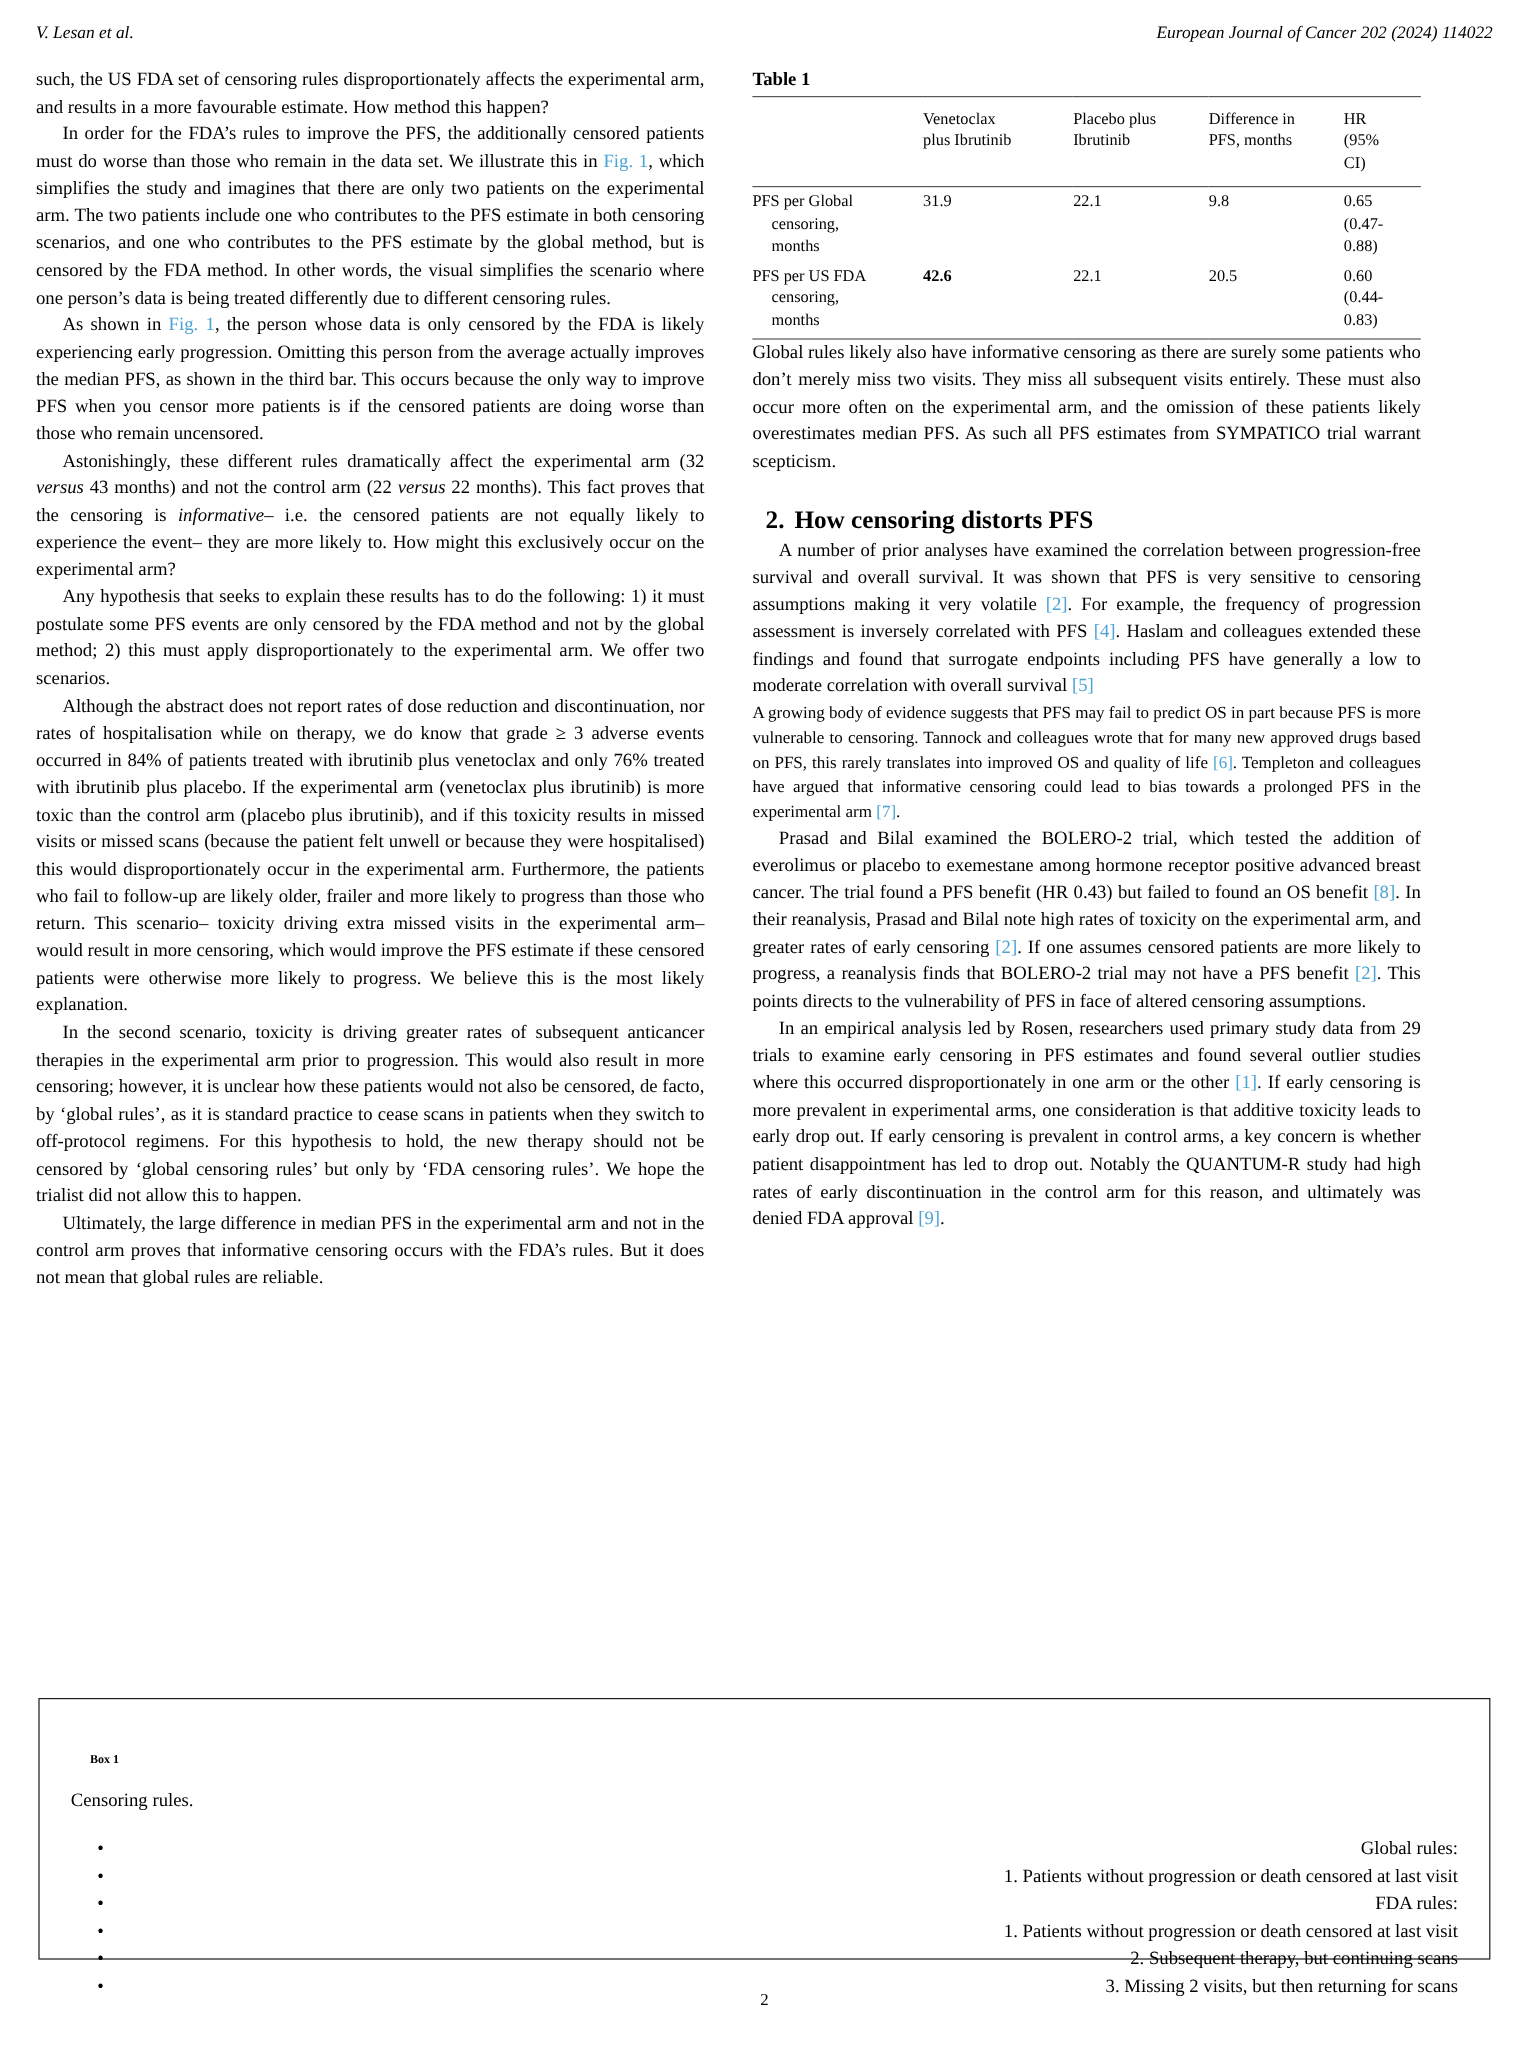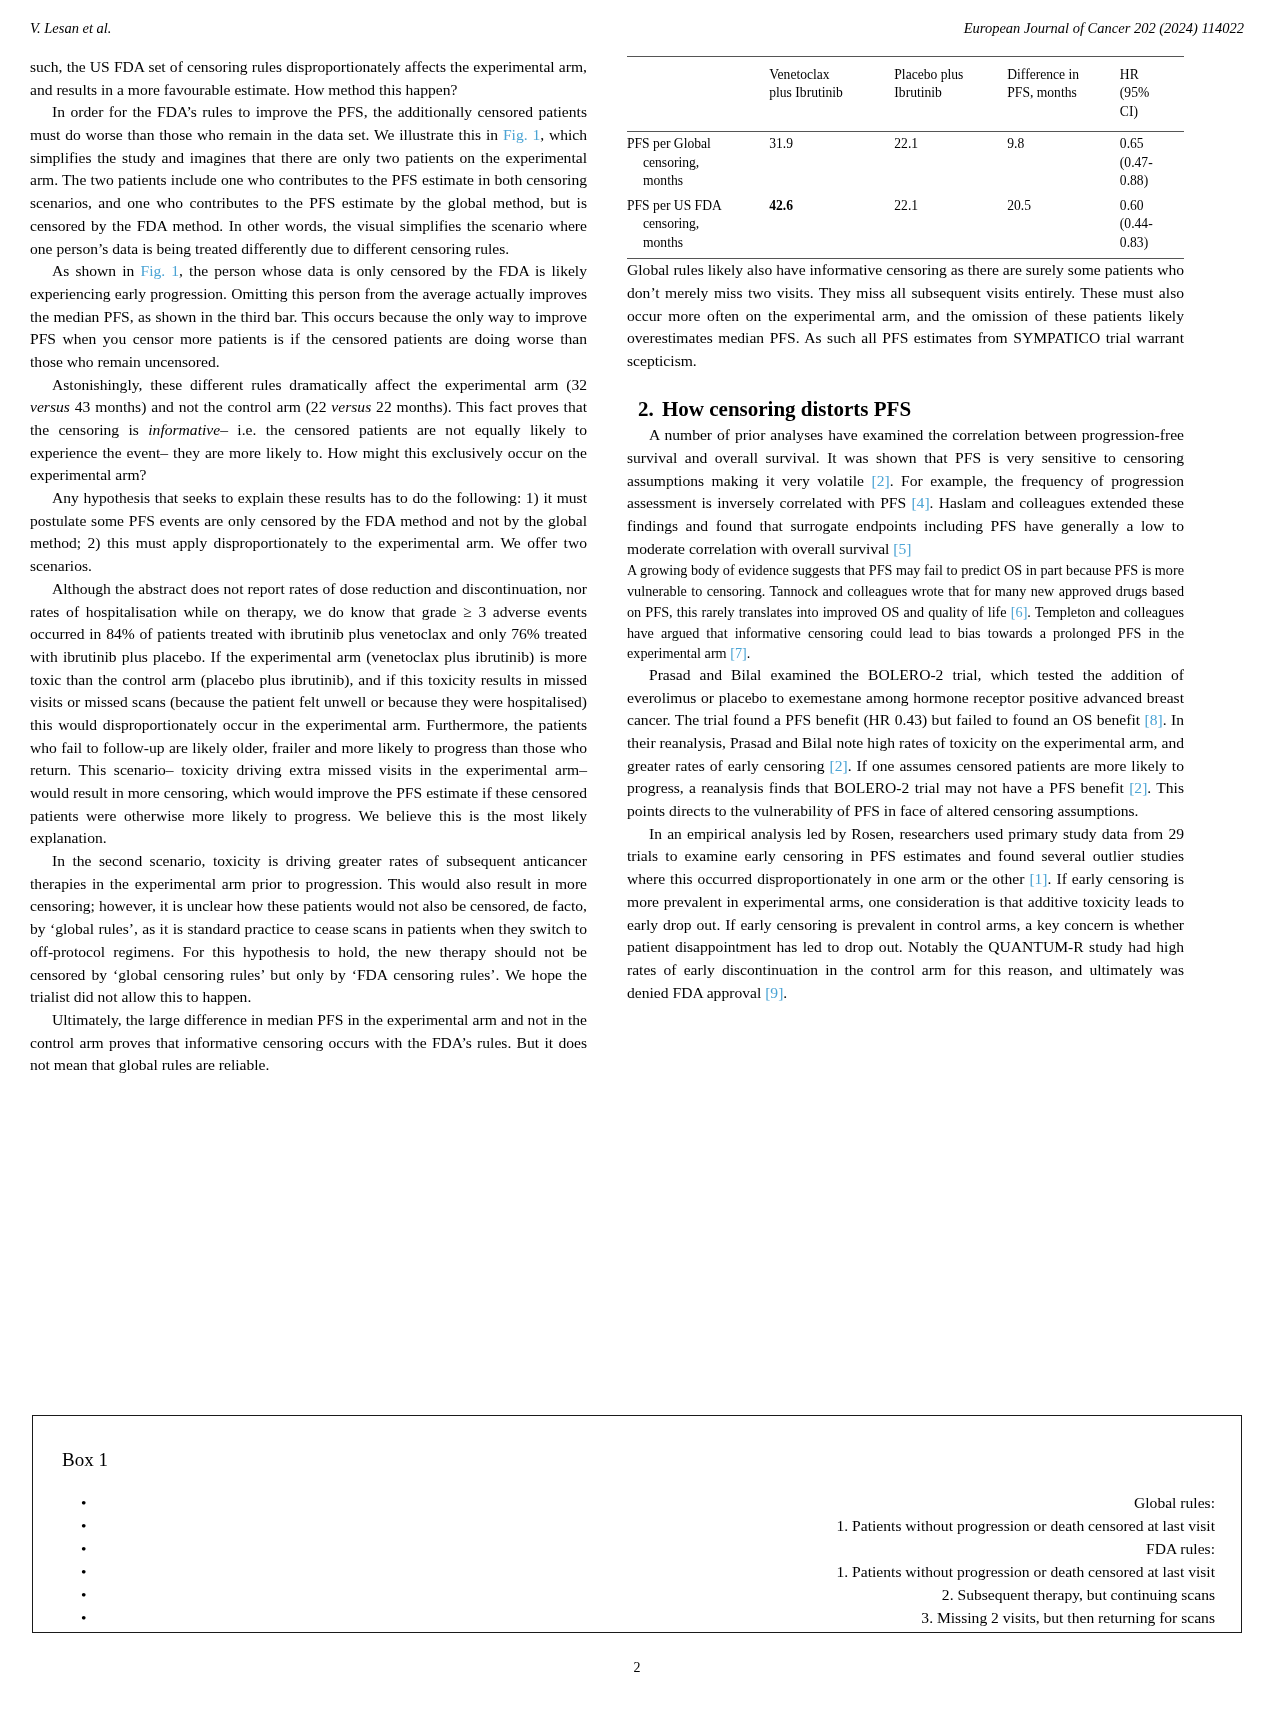--- a/index.html
+++ b/index.html
@@ -160,24 +160,24 @@
     position: absolute;
     left: 32px;
     top: 1415px;
     width: 1210px;
     height: 218px;
     border: 1.3px solid #1a1a1a;
     box-sizing: border-box;
     padding: 28px 26px 18px 26px;
   }
   .box-title {
-    font-size: 19px;
-    font-weight: normal;
+    font-size: 10px;
+    font-weight: bold;
     line-height: 1.35;
-    margin: 3px;
+    margin: 16px;
   }
   .box-subtitle {
     font-size: 15.6px;
     line-height: 1.35;
     margin: 0 0 6px 0;
   }
   ul.box-list {
     margin: 18px 0 0 0;
     padding-left: 22px;
     list-style: none;
@@ -234,20 +234,21 @@
 
       <p class="body indent">In the second scenario, toxicity is driving greater rates of subsequent anticancer therapies in the experimental arm prior to progression. This would also result in more censoring; however, it is unclear how these patients would not also be censored, de facto, by ‘global rules’, as it is standard practice to cease scans in patients when they switch to off-protocol regimens. For this hypothesis to hold, the new therapy should not be censored by ‘global censoring rules’ but only by ‘FDA censoring rules’. We hope the trialist did not allow this to happen.</p>
 
       <p class="body indent">Ultimately, the large difference in median PFS in the experimental arm and not in the control arm proves that informative censoring occurs with the FDA’s rules. But it does not mean that global rules are reliable.</p>
 
     </div>
 
     <div class="col">
 
       <div class="table-block">
+        <div class="table-label">Table 1</div>
 
         <table class="data">
           <thead>
             <tr>
               <th class="c0"></th>
               <th class="c1">
                 <span>Venetoclax</span><br>
                 <span>plus Ibrutinib</span>
               </th>
               <th class="c2">
@@ -312,20 +313,21 @@
 
       <p class="body indent gap-m"><span>Prasad and Bilal examined the BOLERO-2 trial, which tested the addition of everolimus or placebo to exemestane among hormone receptor positive advanced breast cancer. The trial found a PFS benefit (HR 0.43) but failed to found an OS benefit </span><span class="ref">[8]</span><span>. In their reanalysis, Prasad and Bilal note high rates of toxicity on the experimental arm, and greater rates of early censoring </span><span class="ref">[2]</span><span>. If one assumes censored patients are more likely to progress, a reanalysis finds that BOLERO-2 trial may not have a PFS benefit </span><span class="ref">[2]</span><span>. This points directs to the vulnerability of PFS in face of altered censoring assumptions.</span></p>
 
       <p class="body indent"><span>In an empirical analysis led by Rosen, researchers used primary study data from 29 trials to examine early censoring in PFS estimates and found several outlier studies where this occurred disproportionately in one arm or the other </span><span class="ref">[1]</span><span>. If early censoring is more prevalent in experimental arms, one consideration is that additive toxicity leads to early drop out. If early censoring is prevalent in control arms, a key concern is whether patient disappointment has led to drop out. Notably the QUANTUM-R study had high rates of early discontinuation in the control arm for this reason, and ultimately was denied FDA approval </span><span class="ref">[9]</span><span>.</span></p>
 
     </div>
   </div>
 
   <div class="box">
     <div class="box-title">Box 1</div>
+    <div class="box-subtitle">Censoring rules.</div>
     <ul class="box-list">
       <li>Global rules:</li>
       <li>1. Patients without progression or death censored at last visit</li>
       <li>FDA rules:</li>
       <li>1. Patients without progression or death censored at last visit</li>
       <li>2. Subsequent therapy, but continuing scans</li>
       <li>3. Missing 2 visits, but then returning for scans</li>
     </ul>
   </div>
 

